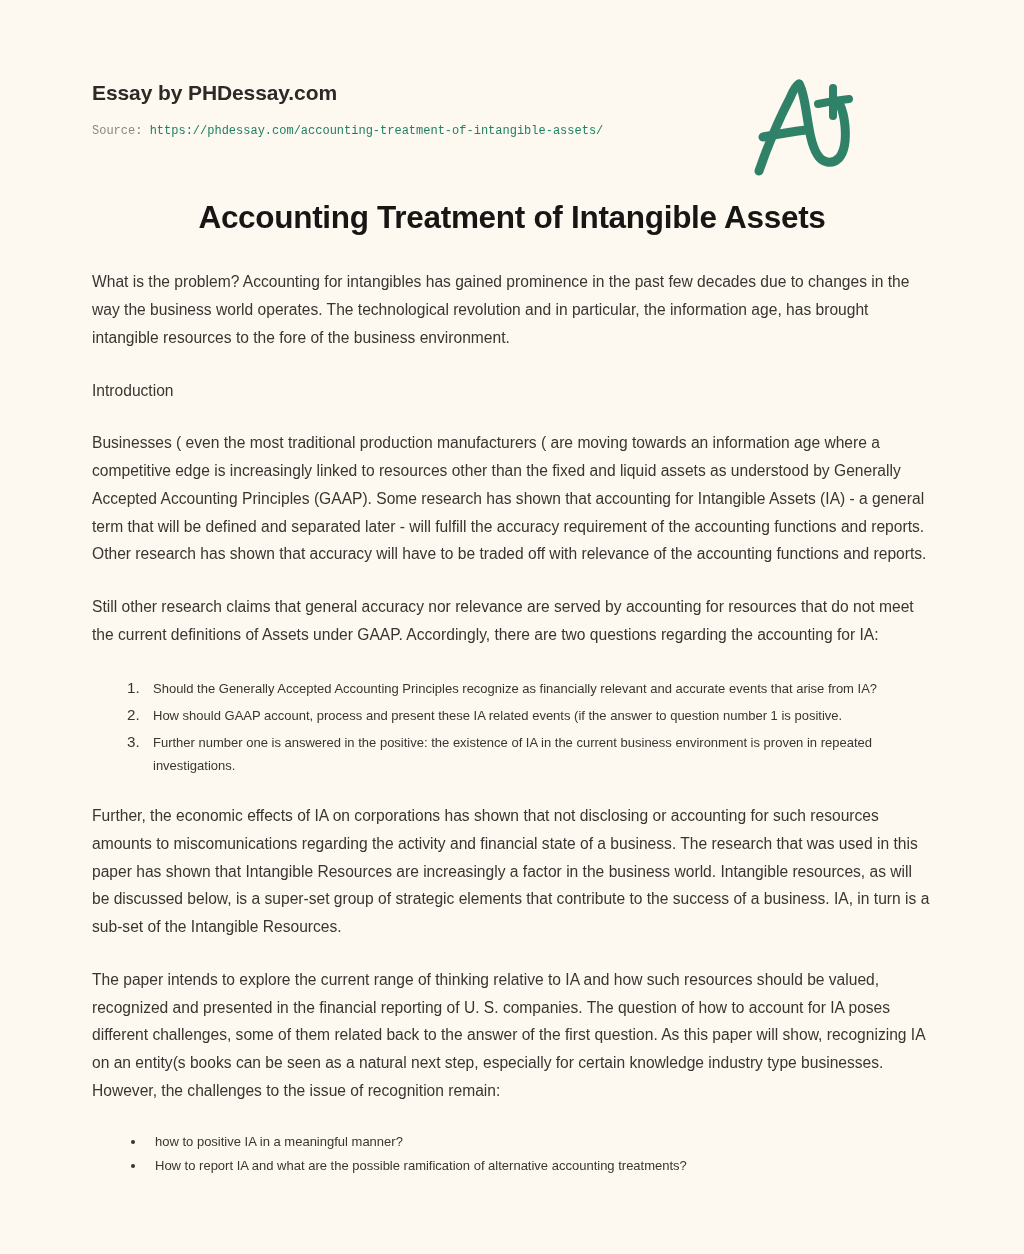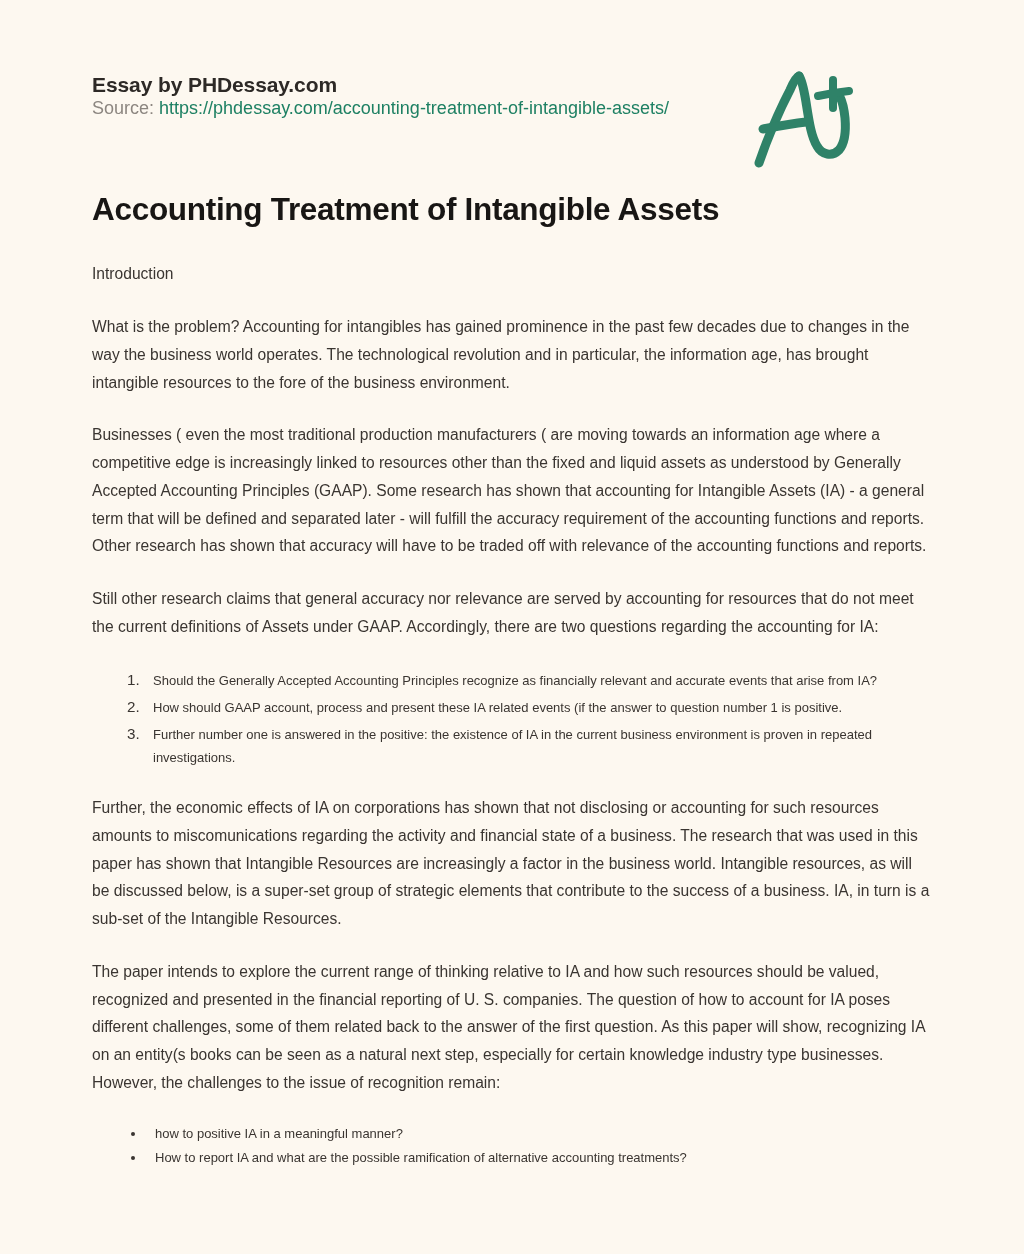--- a/index.html
+++ b/index.html
@@ -13,42 +13,44 @@
     font-family: "Liberation Sans", sans-serif;
     color: #35312D;
     overflow: hidden;
   }
 
   .page {
     position: relative;
     width: 1024px;
     height: 1015px;
     box-sizing: border-box;
-    padding: 4px 92px;
+    padding: 12px 92px;
   }
 
   
   .header {
     position: relative;
     padding-top: 68px;
     height: 120px;
     box-sizing: border-box;
   }
   .brand-line {
     font-size: 21px;
     font-weight: bold;
     letter-spacing: -0.1px;
     color: #2D2926;
     line-height: 1.2;
   }
   .source-line {
-    font-size: 18px;
+    margin-top: 19px;
+    font-size: 12px;
     color: #8C8680;
     line-height: 1.3;
     white-space: nowrap;
+    font-family: Liberation Mono, monospace;
   }
   .source-label {
     color: #8C8680;
   }
   .source-url {
     color: #1E8063;
     text-decoration: none;
   }
 
   
@@ -63,20 +65,21 @@
 
   
   .doc-title {
     margin: 0;
     padding-top: 66px;
     font-size: 31.5px;
     font-weight: bold;
     color: #181614;
     letter-spacing: -0.3px;
     line-height: 1.25;
+    text-align: center;
   }
 
   
   .content {
     padding-top: 31px;
   }
   .content p {
     margin: 0 0 25px 0;
     font-size: 15.6px;
     line-height: 1.78;
@@ -135,22 +138,22 @@
 
           <path d="M93 14 C 93 23, 93 33, 93 42" stroke-width="8"></path>
         </g>
       </svg>
     </div>
   </div>
 
   <h1 class="doc-title">Accounting Treatment of Intangible Assets</h1>
 
   <div class="content" id="content">
+      <p>What is the problem? Accounting for intangibles has gained prominence in the past few decades due to changes in the way the business world operates. The technological revolution and in particular, the information age, has brought intangible resources to the fore of the business environment.</p>
       <p>Introduction</p>
-      <p>What is the problem? Accounting for intangibles has gained prominence in the past few decades due to changes in the way the business world operates. The technological revolution and in particular, the information age, has brought intangible resources to the fore of the business environment.</p>
       <p>Businesses ( even the most traditional production manufacturers ( are moving towards an information age where a competitive edge is increasingly linked to resources other than the fixed and liquid assets as understood by Generally Accepted Accounting Principles (GAAP). Some research has shown that accounting for Intangible Assets (IA) - a general term that will be defined and separated later - will fulfill the accuracy requirement of the accounting functions and reports. Other research has shown that accuracy will have to be traded off with relevance of the accounting functions and reports.</p>
       <p>Still other research claims that general accuracy nor relevance are served by accounting for resources that do not meet the current definitions of Assets under GAAP. Accordingly, there are two questions regarding the accounting for IA:</p>
       <ol class="numbered">
         <li>Should the Generally Accepted Accounting Principles recognize as financially relevant and accurate events that arise from IA?</li>
         <li>How should GAAP account, process and present these IA related events (if the answer to question number 1 is positive.</li>
         <li>Further number one is answered in the positive: the existence of IA in the current business environment is proven in repeated investigations.</li>
       </ol>
       <p>Further, the economic effects of IA on corporations has shown that not disclosing or accounting for such resources amounts to miscomunications regarding the activity and financial state of a business. The research that was used in this paper has shown that Intangible Resources are increasingly a factor in the business world. Intangible resources, as will be discussed below, is a super-set group of strategic elements that contribute to the success of a business. IA, in turn is a sub-set of the Intangible Resources.</p>
       <p>The paper intends to explore the current range of thinking relative to IA and how such resources should be valued, recognized and presented in the financial reporting of U. S. companies. The question of how to account for IA poses different challenges, some of them related back to the answer of the first question. As this paper will show, recognizing IA on an entity(s books can be seen as a natural next step, especially for certain knowledge industry type businesses. However, the challenges to the issue of recognition remain:</p>
       <ul class="bulleted">

